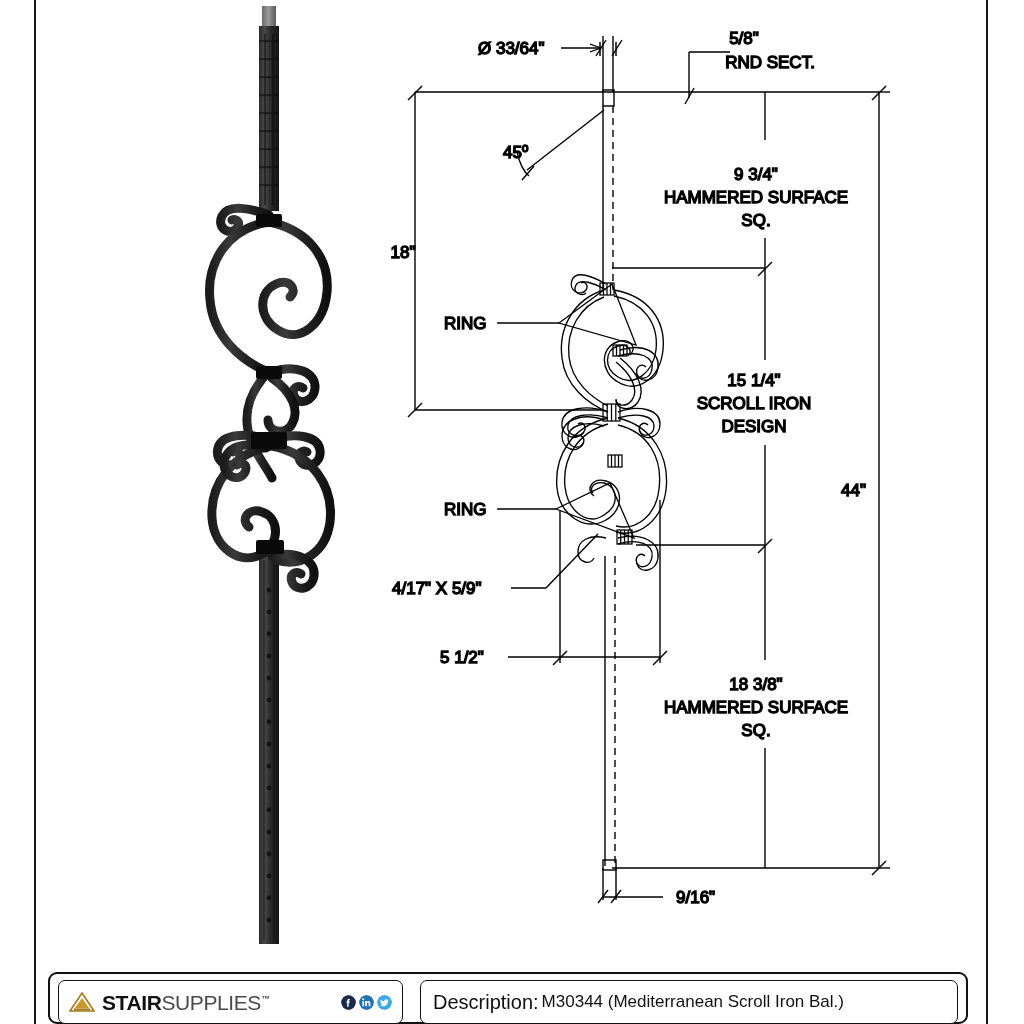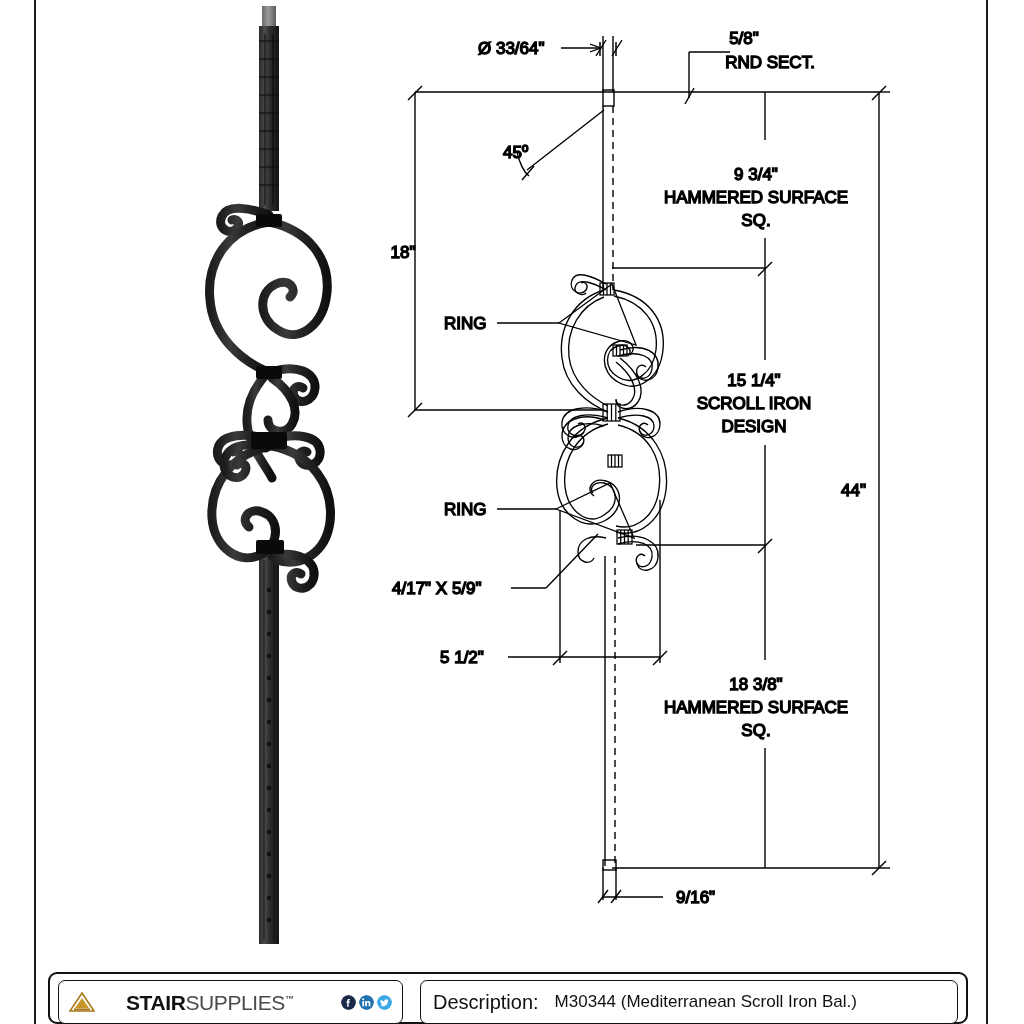--- a/index.html
+++ b/index.html
@@ -22,29 +22,29 @@
   .tb-outer{position:absolute;left:0;top:0;width:920px;height:52px;
      border:2px solid #111;border-radius:9px;box-sizing:border-box;background:#fff;}
   .tb-logo{position:absolute;left:10px;top:8px;width:345px;height:44px;
      border:1.6px solid #111;border-radius:7px;box-sizing:border-box;background:#fff;
      display:flex;align-items:center;padding:0 10px;}
   .tb-desc{position:absolute;left:372px;top:8px;width:538px;height:44px;
      border:1.6px solid #111;border-radius:7px;box-sizing:border-box;background:#fff;
      display:flex;align-items:center;padding:0 12px;}
 
   .logo-tri{width:26px;height:20px;margin-right:7px;flex:0 0 auto;}
-  .logo-word{font-size:21px;font-weight:bold;letter-spacing:-0.4px;line-height:1;margin-left:24px;}
+  .logo-word{font-size:21px;font-weight:bold;letter-spacing:-0.4px;line-height:1;}
   .logo-word .w1{color:#111;}
   .logo-word .w2{color:#4a4a4a;font-weight:normal;}
   .logo-tm{font-size:9px;vertical-align:super;color:#4a4a4a;}
   .social{margin-left:auto;display:flex;gap:3px;align-items:center;}
   .sico{width:15px;height:15px;border-radius:50%;display:block;}
 
   .desc-label{font-size:20px;color:#111;white-space:nowrap;}
-  .desc-value{font-size:17px;color:#111;margin-left:16px;white-space:nowrap;}
+  .desc-value{font-size:17px;color:#111;margin-left:3px;white-space:nowrap;}
 </style>
 </head>
 <body>
 
 <div id="stage">
 
   <div class="sheet-border"></div>
 
   <svg class="layer" viewBox="0 0 1024 1024" xmlns="http://www.w3.org/2000/svg">
     <defs>

